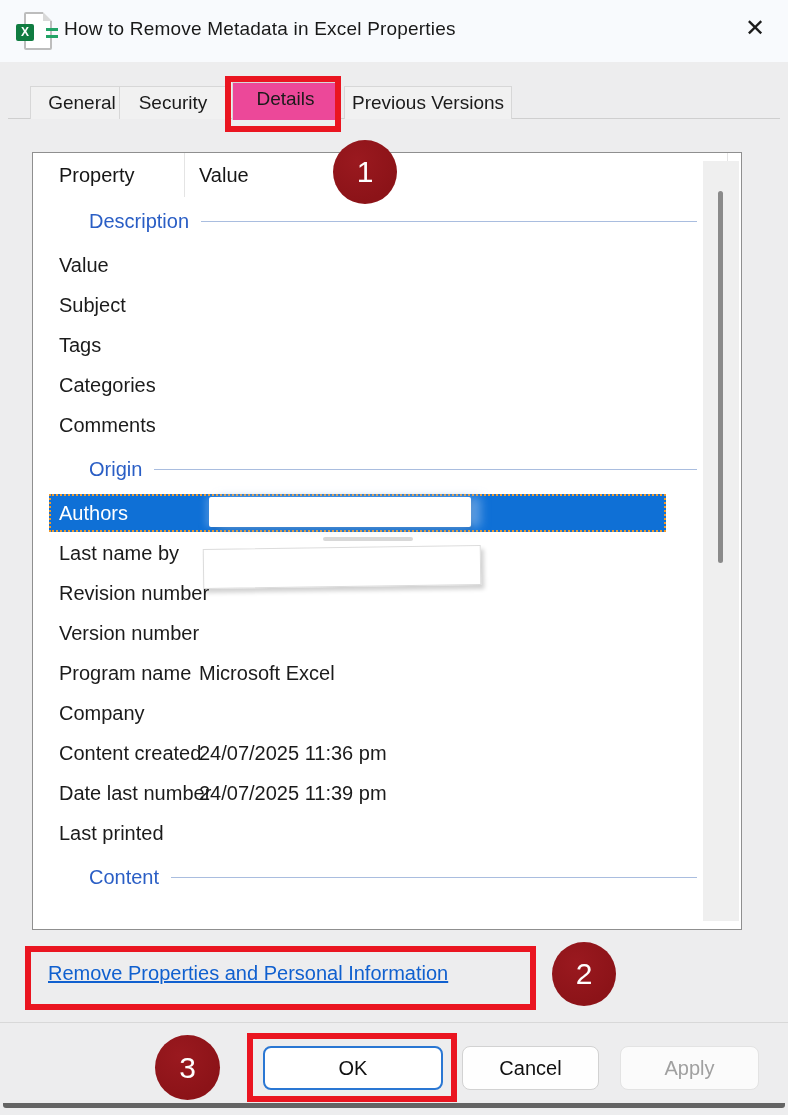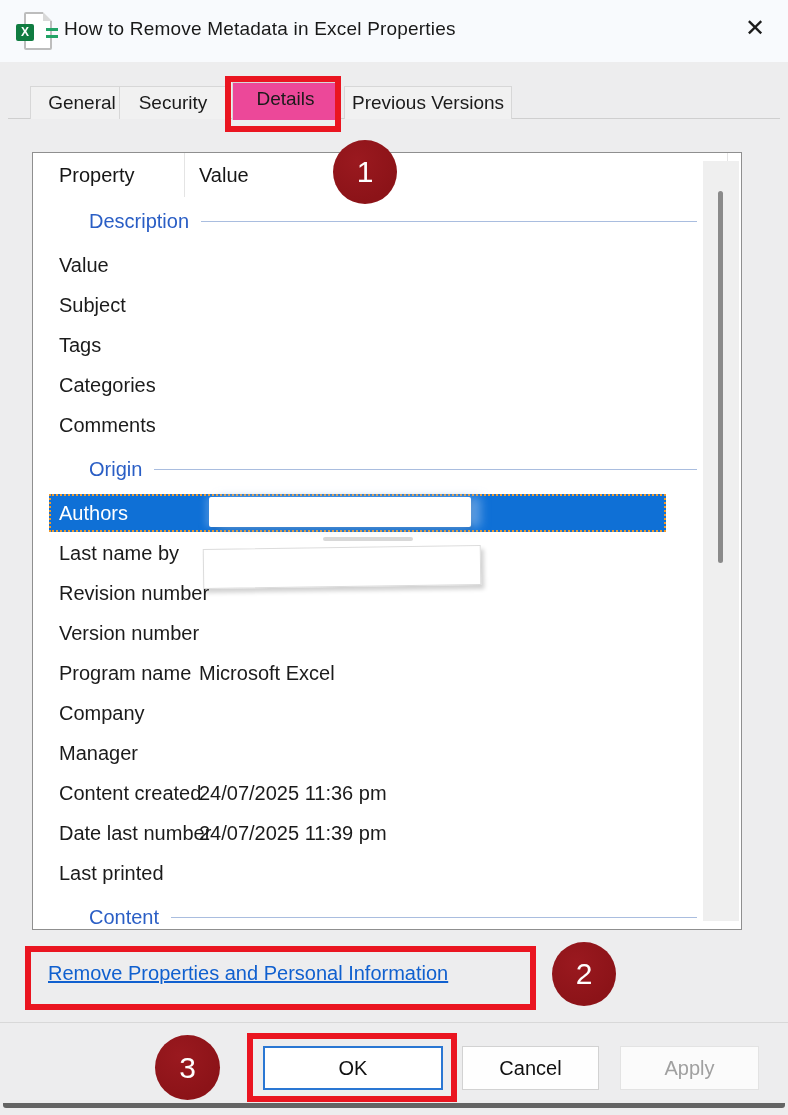--- a/index.html
+++ b/index.html
@@ -65,21 +65,21 @@
 
   
   .scroll-gutter{position:absolute;top:8px;right:2px;bottom:8px;width:36px;background:#efefef;z-index:4;}
   .scroll-thumb{position:absolute;left:15px;top:30px;width:5px;height:372px;background:#8a8a8a;border-radius:3px;}
 
   
   .remove-link{position:absolute;left:48px;top:962px;font-size:20px;color:var(--link-blue);text-decoration:underline;z-index:5;cursor:pointer;white-space:nowrap;}
 
   
   .footer-line{position:absolute;left:0;top:1022px;width:788px;height:0;border-top:1px solid #d8d8d8;}
-  .btn{position:absolute;top:1046px;height:44px;border-radius:0;font-size:20px;font-family:inherit;cursor:pointer;}
+  .btn{position:absolute;top:1046px;height:44px;border-radius:8px;font-size:20px;font-family:inherit;cursor:pointer;}
   .btn-ok{left:263px;width:180px;background:#fff;border:2px solid #2a77d3;color:#111;z-index:21;}
   .btn-cancel{left:462px;width:137px;background:#fefefe;border:1px solid #d2d2d2;color:#111;}
   .btn-apply{left:620px;width:139px;background:#fbfbfb;border:1px solid #e3e3e3;color:#a0a0a0;}
   .bottom-edge{position:absolute;left:3px;top:1103px;width:782px;height:5px;background:#646464;border-radius:0 0 3px 3px;}
 </style>
 </head>
 <body>
 
 <div class="screen">
 
@@ -164,24 +164,20 @@
         </div>
         <div class="row item">
           <span class="plabel">Program name</span>
           <span class="pvalue">Microsoft Excel</span>
         </div>
         <div class="row item">
           <span class="plabel">Company</span>
           <span class="pvalue"></span>
         </div>
         <div class="row item">
-          <span class="plabel">Manager</span>
-          <span class="pvalue"></span>
-        </div>
-        <div class="row item">
           <span class="plabel">Content created</span>
           <span class="pvalue">24/07/2025 11:36 pm</span>
         </div>
         <div class="row item">
           <span class="plabel">Date last number</span>
           <span class="pvalue">24/07/2025 11:39 pm</span>
         </div>
         <div class="row item">
           <span class="plabel">Last printed</span>
           <span class="pvalue"></span>

